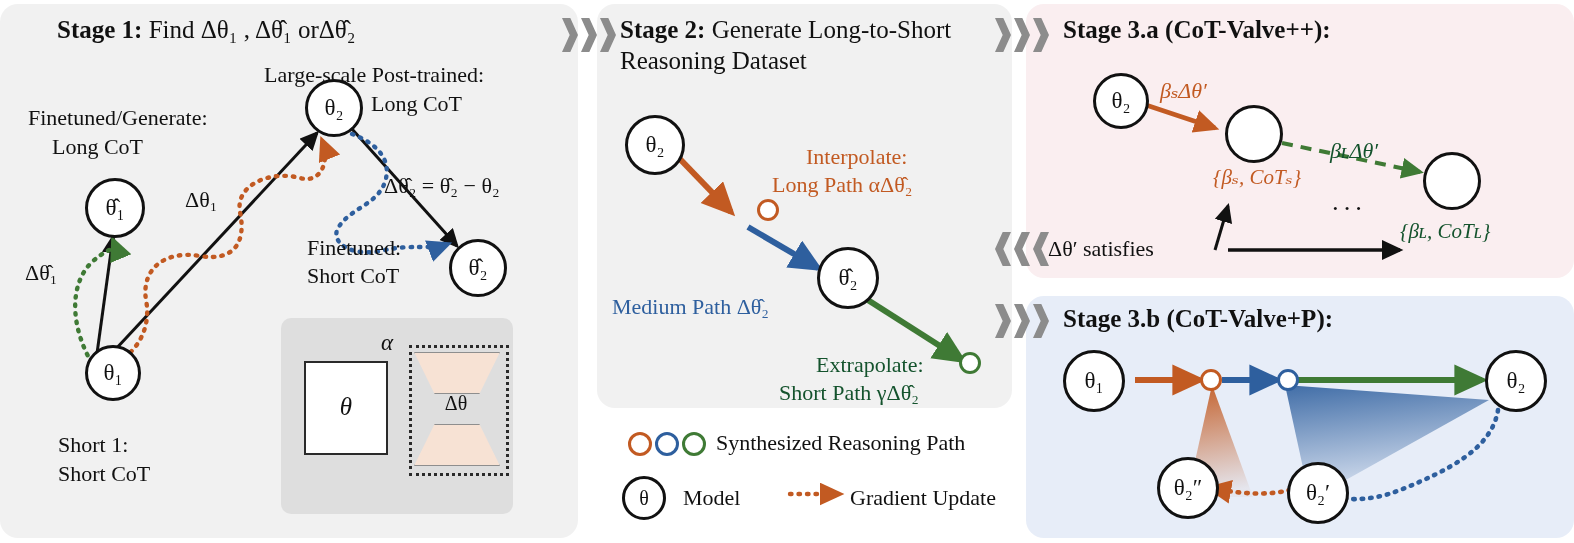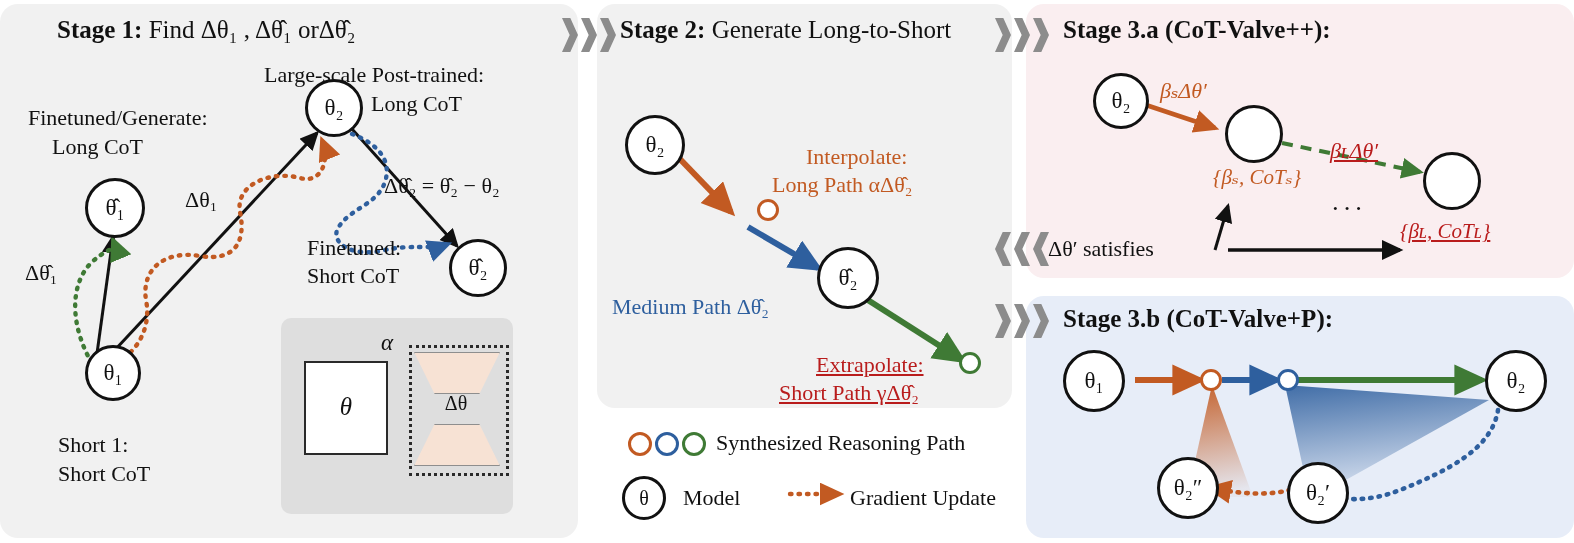--- a/index.html
+++ b/index.html
@@ -10,21 +10,21 @@
   #p2{left:597px;top:4px;width:415px;height:404px;background:#f1f1f1;}
   #p3a{left:1026px;top:4px;width:548px;height:274px;background:#faeef0;}
   #p3b{left:1026px;top:296px;width:548px;height:242px;background:#e7edf8;}
   .legend{position:absolute;left:597px;top:412px;width:415px;height:126px;background:#ffffff;}
 
   .title{position:absolute;font-size:25px;line-height:31px;letter-spacing:0px;}
   .title b{font-weight:bold;font-family:Liberation Serif, serif;}
   .lbl{position:absolute;font-size:22px;line-height:26px;}
   .lbl.sm{font-size:21px;}
   .or{color:#c25a22;}
-  .gr{color:#b91c1c;text-decoration:underline;}
+  .gr{color:#14532d;}
   .bl{color:#2e5f9e;}
 
   svg{position:absolute;left:0;top:0;width:1574px;height:543px;overflow:visible;}
   .ital{font-style:italic;}
 
   
   .chev{position:absolute;width:56px;height:34px;}
   .chev span{position:absolute;top:0;width:16px;height:34px;background:#8c8c8c;
      clip-path:polygon(0 0,52% 0,100% 50%,52% 100%,0 100%,48% 50%);}
   .chev.l span{clip-path:polygon(48% 0,100% 0,52% 50%,100% 100%,48% 100%,0 50%);}
@@ -202,20 +202,21 @@
   </div>
 <div id="dotbox"></div>
 <div class="trap" id="trapTop"></div>
 <div class="trap" id="trapBot"></div>
 <div id="dtLbl">Δθ</div>
 <div id="alphaLbl">α</div>
 
 <div class="title" style="left:620px;top:14px;width:370px">
   <b>Stage 2:</b>
   <span>Generate Long-to-Short</span><br>
+  <span>Reasoning Dataset</span>
 </div>
 
 <div class="node" style="left:625px;top:115px;width:60px;height:60px">
     <span>θ₂</span>
   </div>
 <div class="node" style="left:817px;top:247px;width:62px;height:62px">
     <span>θ̂₂</span>
   </div>
 
 <div class="ring" style="left:757px;top:199px;width:22px;height:22px;border:3px solid #c25a22"></div>

